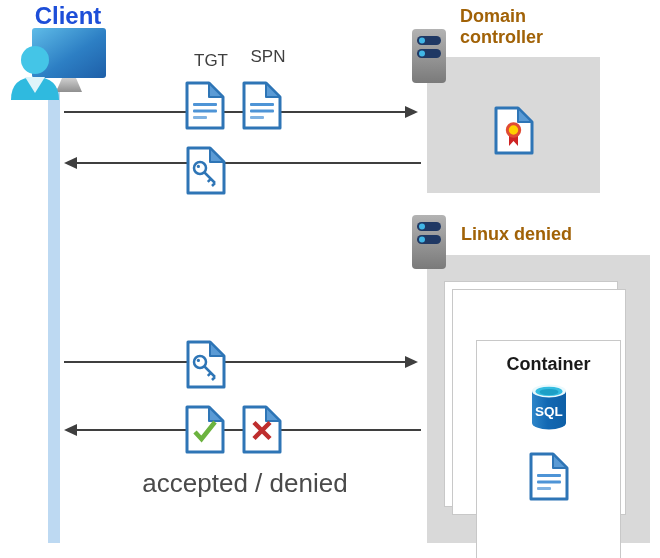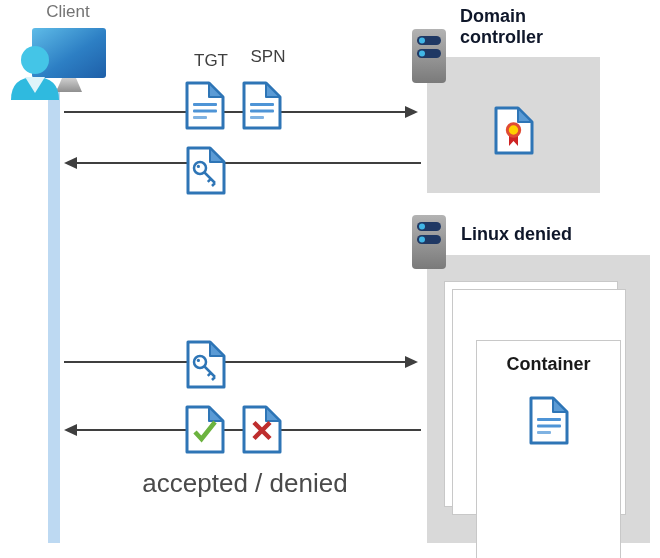--- a/index.html
+++ b/index.html
@@ -2,22 +2,22 @@
 <html><head>
 <meta charset="utf-8">
 <style>
   html,body{margin:0;padding:0;background:#ffffff;}
   #canvas{
     position:relative;width:660px;height:558px;background:#ffffff;overflow:hidden;
     font-family:"Liberation Sans",sans-serif;color:#1a1a1a;
   }
   .abs{position:absolute;}
   
-  .title{font-weight:normal;font-size:17px;color:#737373;}
-  .node-title{font-weight:bold;font-size:18px;line-height:21px;color:#0f172a;}
+  .title{font-weight:bold;font-size:24px;color:#1d4ed8;}
+  .node-title{font-weight:bold;font-size:18px;line-height:21px;color:#a16207;}
   .small-label{font-size:17px;color:#3f3f3f;text-align:center;margin-left:6px;}
   .result-label{font-size:26px;color:#4a4a4a;text-align:center;}
   .file-label{font-size:20px;color:#3a3a3a;text-align:center;}
   
   .gray-box{background:#d9d9d9;z-index:0;}
   .timeline{background:#bdd9f2;z-index:0;}
   .card{background:#ffffff;border:1px solid #c8c8c8;box-sizing:border-box;}
   
   .arrow{height:2px;background:#3f3f3f;z-index:1;}
   .arrow.right::after{
@@ -152,20 +152,36 @@
       <circle cx="11" cy="25.5" r="3" fill="#41b6e6"></circle>
     </svg>
   </div>
 
   <div class="abs card" style="left:444px;top:281px;width:174px;height:226px;z-index:1;"></div>
   <div class="abs card" style="left:452px;top:289px;width:174px;height:226px;z-index:1;"></div>
 
   <div class="abs card card-content" style="left:476px;top:297px;width:145px;height:226px;z-index:2;margin-top:43px;">
     <div class="container-title">Container</div>
 
+    <div class="icon-center" style="width:38px;margin-top:8px;">
+      <svg width="38" height="48" viewBox="0 0 38 48">
+        <defs>
+          <linearGradient id="sqlbody" x1="0" y1="0" x2="1" y2="0">
+            <stop offset="0" stop-color="#2e86c9"></stop>
+              <stop offset="0.45" stop-color="#1268b3"></stop>
+              <stop offset="1" stop-color="#0e5fa6"></stop>
+          </linearGradient>
+        </defs>
+        <path d="M2,8 V40 A17,6.5 0 0 0 36,40 V8 Z" fill="url(#sqlbody)"></path>
+        <ellipse cx="19" cy="8" rx="17" ry="6.5" fill="#e9f9fd"></ellipse>
+        <ellipse cx="19" cy="8.4" rx="13.5" ry="4.7" fill="#35bde1"></ellipse>
+        <ellipse cx="19" cy="9" rx="9.5" ry="3.1" fill="#1c9fc6"></ellipse>
+        <text x="19" y="33" text-anchor="middle" font-family="Liberation Sans, sans-serif" font-size="13.5" font-weight="bold" fill="#ffffff">SQL</text>
+      </svg>
+    </div>
 
     <div class="icon-center" style="width:40px;margin-top:21px;">
       <svg width="40" height="49" viewBox="0 0 40 49">
         <path d="M2,2 H24 L38,16 V47 H2 Z" fill="#ffffff" stroke="#2e75b6" stroke-width="3" stroke-linejoin="round"></path>
         <polygon points="24,2 38,16 24,16" fill="#5b9bd5" stroke="#2e75b6" stroke-width="2" stroke-linejoin="round"></polygon>
         <rect x="8" y="22" width="24" height="3" rx="1" fill="#4e94d6"></rect>
         <rect x="8" y="28.5" width="24" height="3" rx="1" fill="#4e94d6"></rect>
         <rect x="8" y="35" width="14" height="3" rx="1" fill="#7fb2e2"></rect>
       </svg>
     </div>

